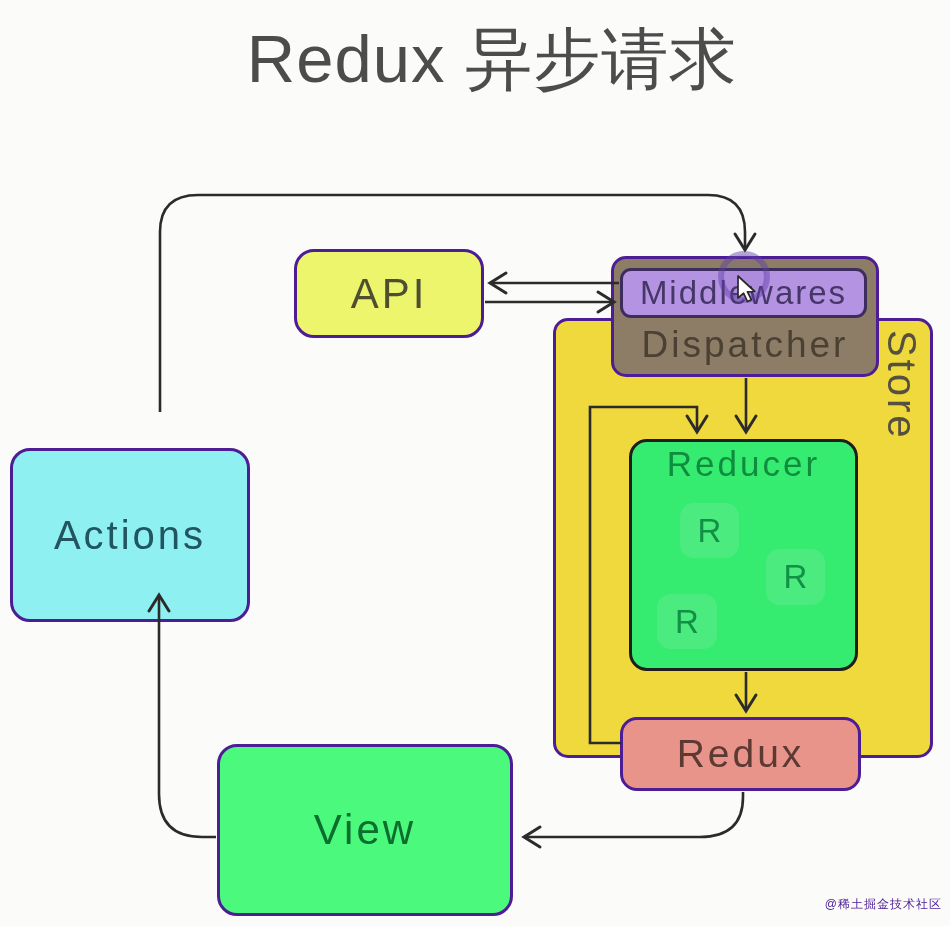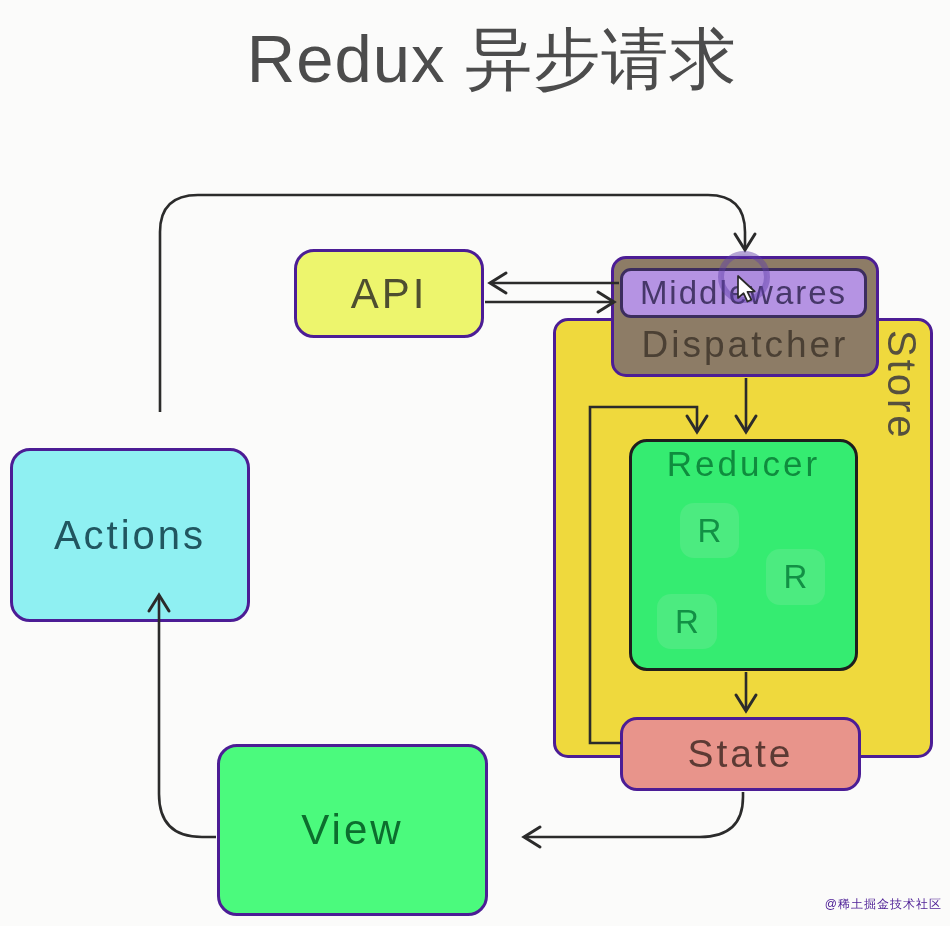--- a/index.html
+++ b/index.html
@@ -82,21 +82,21 @@
     left: 620px; top: 717px; width: 241px; height: 74px;
     background: #e8948b; border-radius: 17px;
     font-size: 39px; color: #5c3a34; z-index: 3;
   }
   .node-actions {
     left: 10px; top: 412px; width: 240px; height: 174px;
     background: #8ff0f2; border-radius: 20px;
     font-size: 40px; color: #215660; z-index: 3; margin-top: 36px;
   }
   .node-view {
-    left: 217px; top: 744px; width: 271px; height: 172px;
+    left: 217px; top: 744px; width: 296px; height: 172px;
     background: #4bfa7d; border-radius: 20px;
     font-size: 42px; color: #0c6e2e; z-index: 3;
   }
   .edges {
     position: absolute; left: 0; top: 0;
     width: 950px; height: 926px;
     z-index: 6;
     pointer-events: none;
   }
   .watermark {
@@ -136,21 +136,21 @@
     <span>R</span>
   </div>
   <div class="r-chip r-chip-2">
     <span>R</span>
   </div>
   <div class="r-chip r-chip-3">
     <span>R</span>
   </div>
 
   <div class="node node-state">
-    <span>State</span>
+    <span>Redux</span>
   </div>
 
   <div class="node node-actions">
     <span>Actions</span>
   </div>
 
   <div class="node node-view">
     <span>View</span>
   </div>
 

